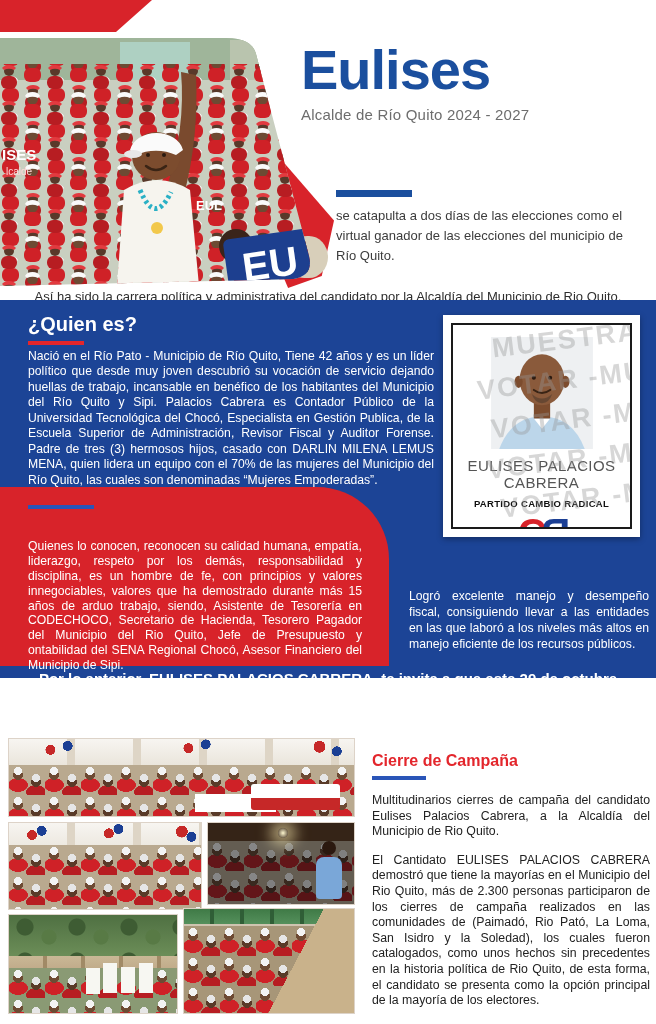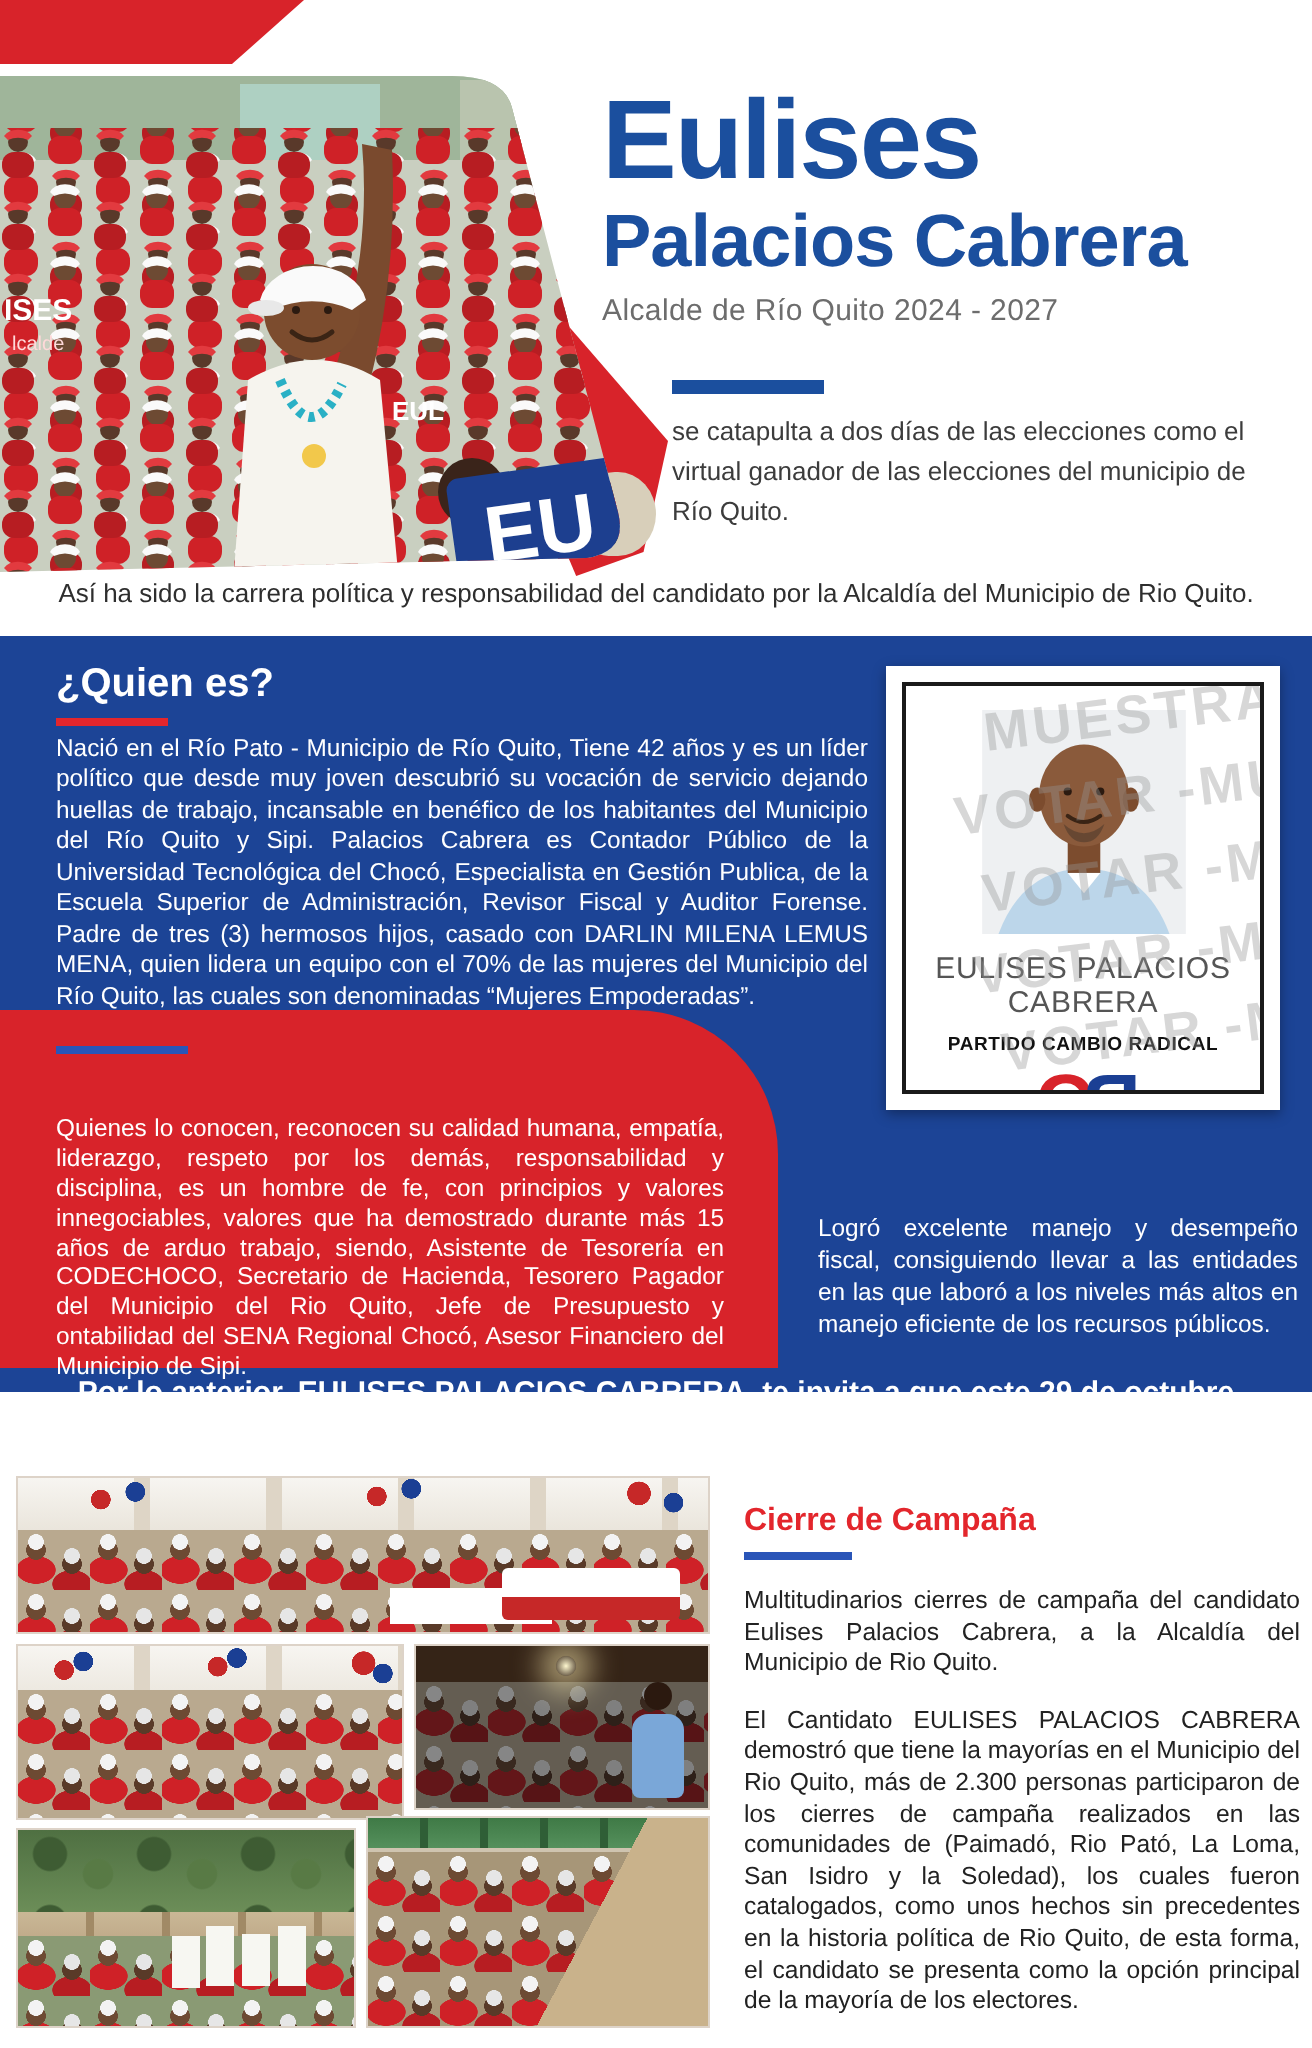--- a/index.html
+++ b/index.html
@@ -21,21 +21,21 @@
   .t2 { font-size:37px; font-weight:800; color:#1b4f9e; margin-top:4px; letter-spacing:-0.5px; }
   .t3 { font-size:15px; font-weight:400; color:#6d6d6d; margin-top:9px; letter-spacing:0.2px; }
 
   .intro-bar { position:absolute; left:336px; top:190px; width:76px; height:7px; background:#1b4f9e; }
   .intro { position:absolute; left:336px; top:206px; width:302px; font-size:13px;
     line-height:1.55; color:#3c3c3c; }
   .tagline { position:absolute; left:0; top:289px; width:656px; text-align:center;
     font-size:13px; color:#2e2e2e; }
 
   
-  .blue-sec { position:absolute; left:0; top:318px; width:656px; height:378px; background:#1c4496; }
+  .blue-sec { position:absolute; left:0; top:300px; width:656px; height:378px; background:#1c4496; }
   .h { position:absolute; color:#fff; font-weight:800; }
   .h .ul { display:block; height:4px; margin-top:5px; }
   .ul.red { background:#e3262c; width:56px; }
   .ul.blue { background:#2a55b8; width:66px; }
   .quien { left:28px; top:13px; font-size:20px; }
   .body { color:#fff; font-size:12.2px; line-height:1.27; text-align:justify; }
   .quien-body { position:absolute; left:28px; top:49px; width:406px; }
 
   .red-box { position:absolute; left:0; top:187px; width:389px; height:179px;
     background:#d8232a; border-radius:0 72px 0 0; }
@@ -188,27 +188,26 @@
       <circle cx="236" cy="214" r="11" fill="#6d452c"></circle>
       <g transform="rotate(-8 268 224)">
         <rect x="226" y="196" width="88" height="58" rx="6" fill="#1d3f8f"></rect>
         <text x="242" y="240" font-size="40" font-weight="bold" fill="#ffffff">EU</text>
       </g>
     </g>
   </svg>
 
   <div class="title-block">
     <div class="t1">Eulises</div>
-    <div class="t2">Palacios Cabrera</div>
     <div class="t3">Alcalde de Río Quito 2024 - 2027</div>
   </div>
 
   <div class="intro-bar"></div>
   <p class="intro">se catapulta a dos días de las elecciones como el virtual ganador de las elecciones del municipio de Río Quito.</p>
-  <p class="tagline">Así ha sido la carrera política y responsabilidad del candidato por la Alcaldía del Municipio de Rio Quito.</p>
+  <p class="tagline">Así ha sido la carrera política y administrativa del candidato por la Alcaldía del Municipio de Rio Quito.</p>
 
   <section class="blue-sec">
 
     <div class="h quien">
       <span>¿Quien es?</span>
       <i class="ul red"></i>
     </div>
     <p class="body quien-body">Nació en el Río Pato - Municipio de Río Quito, Tiene 42 años y es un  líder político que desde muy joven descubrió su vocación de servicio dejando  huellas de trabajo, incansable en benéfico de los habitantes del Municipio del Río Quito y Sipi.  Palacios Cabrera es Contador Público de la Universidad Tecnológica del Chocó, Especialista en Gestión Publica, de la Escuela Superior de Administración,  Revisor Fiscal y Auditor Forense. Padre de tres (3) hermosos hijos, casado con DARLIN MILENA LEMUS MENA, quien lidera un equipo con el 70% de las mujeres del Municipio del Río Quito, las cuales son denominadas “Mujeres Empoderadas”.</p>
 
     <div class="ballot">

